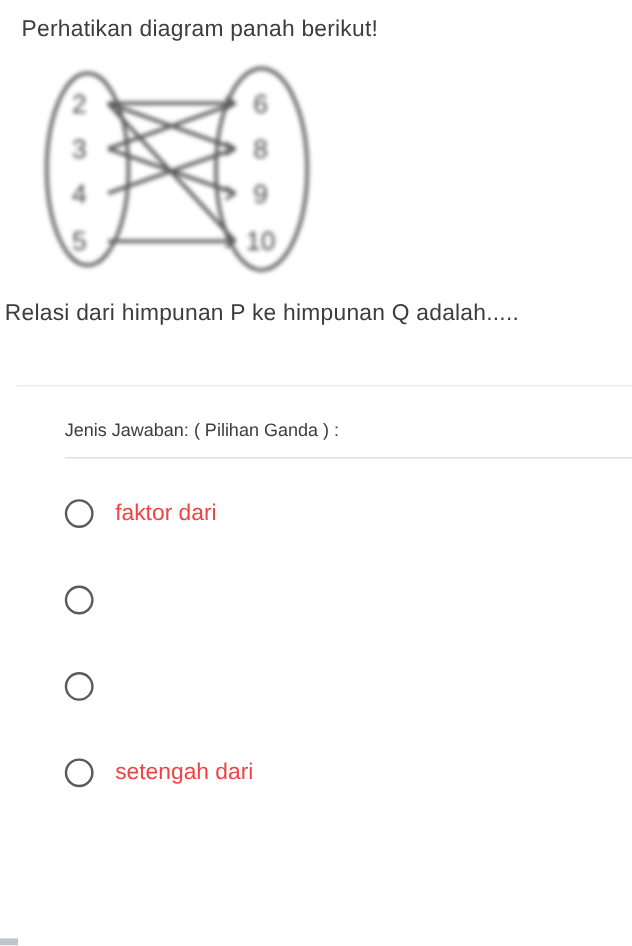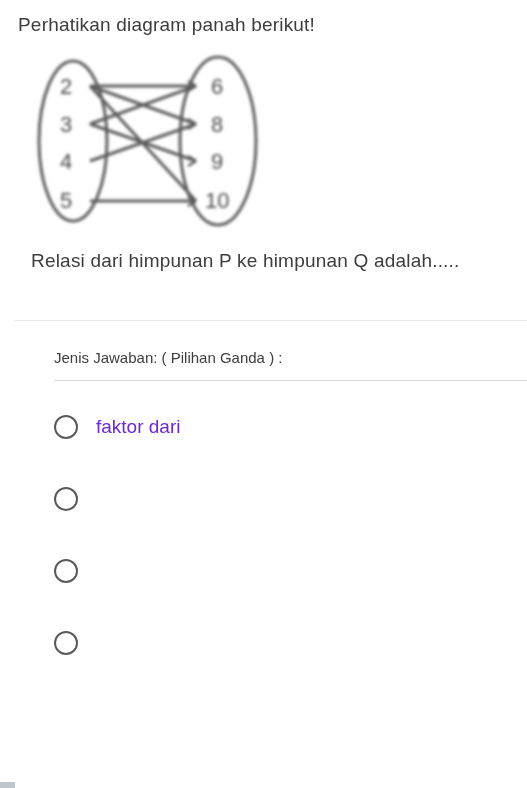--- a/index.html
+++ b/index.html
@@ -15,21 +15,21 @@
   .question-text {
     font-size: 19px;
     padding: 14px 34px 0 18px;
     letter-spacing: 0.2px;
   }
   .diagram-wrap {
     padding: 10px 0 0 28px;
   }
   .relation-text {
     font-size: 19px;
-    padding: 10px 18px 0 31px;
+    padding: 10px 18px 0 4px;
     letter-spacing: 0.2px;
     white-space: nowrap;
   }
   .answer-card {
     margin: 48px 0 0 14px;
     border-top: 1px solid #e8e8e8;
     padding-top: 28px;
     width: 520px;
   }
   .answer-type {
@@ -54,21 +54,21 @@
   }
   .radio {
     width: 24px;
     height: 24px;
     border: 2.5px solid #5a5a5a;
     border-radius: 50%;
     flex: 0 0 auto;
   }
   .option-label {
     font-size: 19px;
-    color: #6d28d9;
+    color: #ef4444;
   }
   .bottom-edge {
     position: absolute;
     left: 0;
     bottom: 0;
     width: 15px;
     height: 6px;
     background: #bfc6cc;
   }
 </style>
@@ -133,18 +133,19 @@
     <div class="option">
       <span class="radio"></span>
     </div>
 
     <div class="option">
       <span class="radio"></span>
     </div>
 
     <div class="option">
       <span class="radio"></span>
+      <span class="option-label">setengah dari</span>
     </div>
 
   </div>
 </div>
 
 <div class="bottom-edge"></div>
 
 </body></html>

